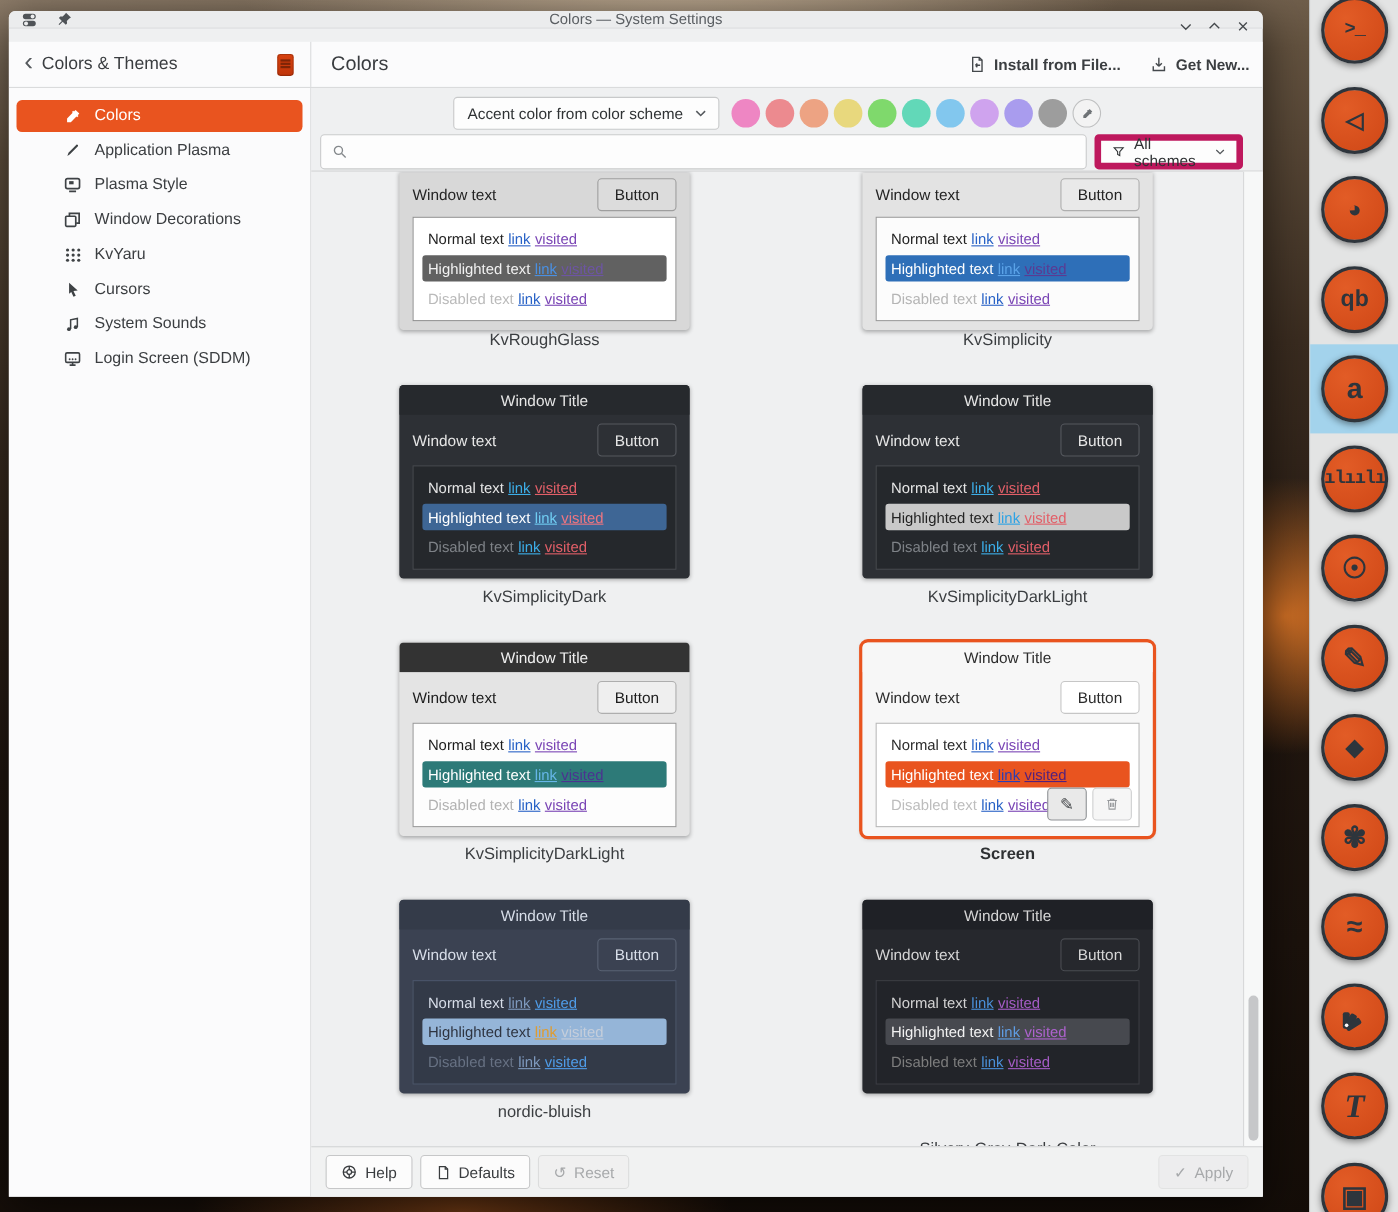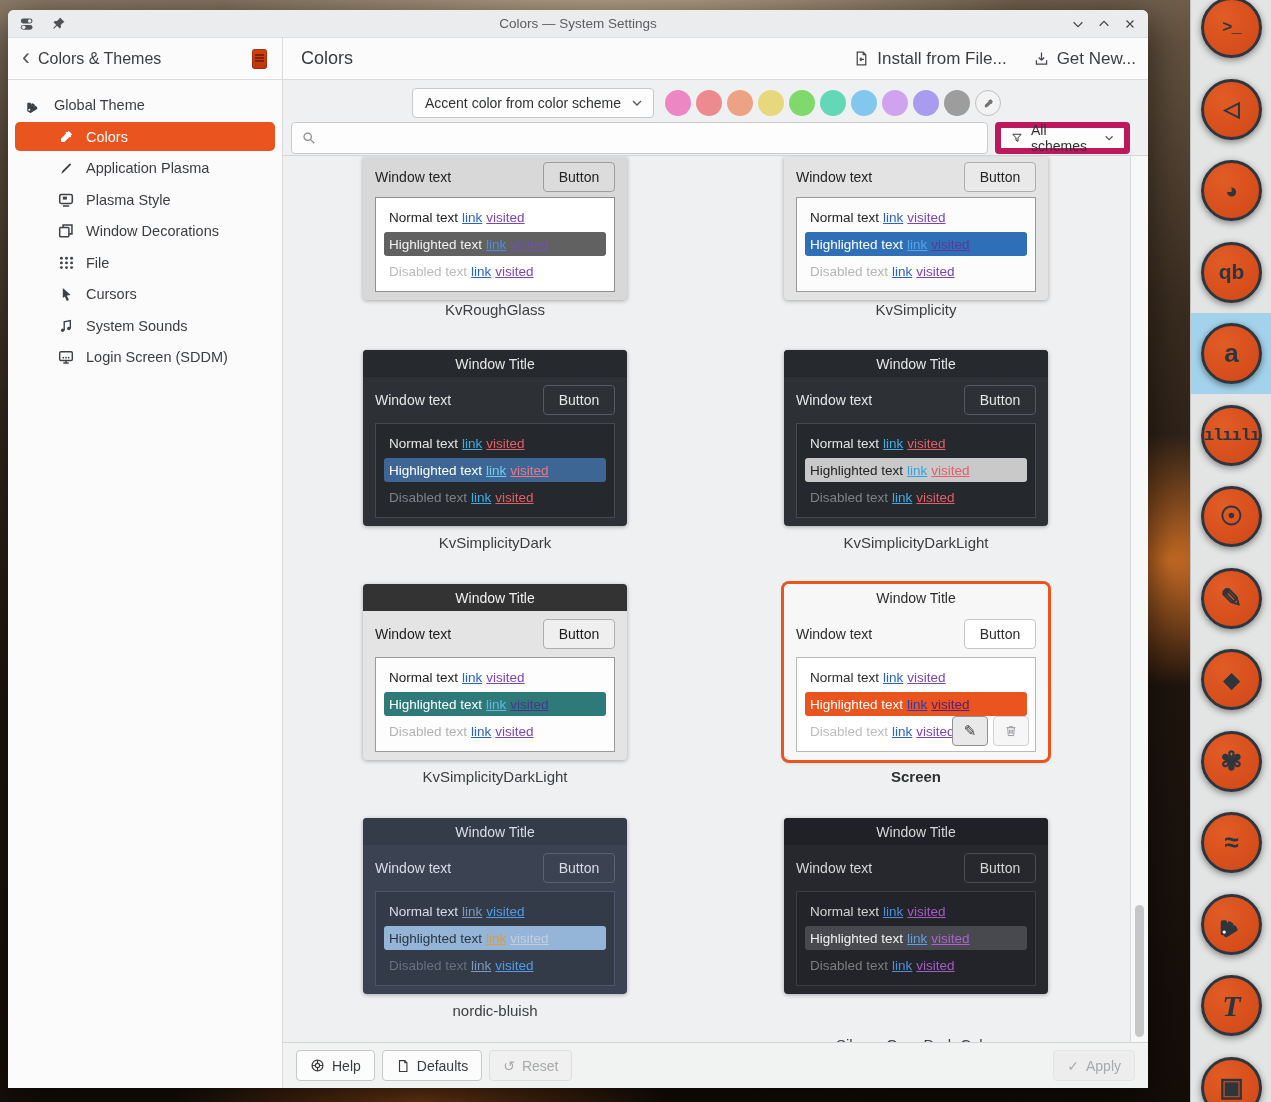--- a/index.html
+++ b/index.html
@@ -10,42 +10,42 @@
     background:
       radial-gradient(220px 180px at 1168px 560px, rgba(235,125,40,.85), rgba(235,125,40,0) 70%),
       radial-gradient(340px 140px at 420px 1102px, rgba(190,95,30,.55), rgba(190,95,30,0) 72%),
       radial-gradient(560px 300px at 620px -70px, rgba(208,188,162,.95), rgba(208,188,162,0) 75%),
       linear-gradient(175deg, #8d7c69 0%, #63523f 12%, #3a2c20 34%, #221710 58%, #140d08 100%);
   }
   .window { position:absolute; left:8px; top:10px; width:1140px; height:1078px;
     background:#eff0f1; border-radius:6px 6px 0 0; overflow:hidden;
     box-shadow:0 10px 42px rgba(0,0,0,.62); }
   
-  .titlebar { position:absolute; left:0; top:0; right:0; height:28px; background:#ebeced;
+  .titlebar { position:absolute; left:0; top:0; right:0; height:16px; background:#ebeced;
     display:flex; align-items:center; border-bottom:1px solid #dddedf; }
   .tb-icon { width:20px; height:18px; margin-left:10px; color:#4f5357; display:flex;
     align-items:center; justify-content:center; cursor:pointer; }
   .tb-title { position:absolute; left:0; right:0; text-align:center; font-size:13.5px; color:#5a5e62; }
   .tb-controls { position:absolute; right:10px; top:0; height:28px; display:flex; align-items:center; gap:10px; }
   .tb-ctl { width:16px; height:16px; color:#45494d; display:flex; align-items:center; justify-content:center; cursor:pointer; }
   
   .header-band { position:absolute; left:0; top:28px; right:0; height:42px; background:#fbfbfc;
     border-bottom:1px solid #dadbdc; display:flex; }
   .sidebar-header { width:275px; border-right:1px solid #dadbdc; display:flex; align-items:center; position:relative; }
   .back-btn { font-size:24px; color:#55595d; margin:0 8px 3px 14px; line-height:1; cursor:pointer; }
   .sb-title { font-size:16px; color:#3a3d40; }
   .module-badge { position:absolute; right:15px; top:11px; width:15px; height:20px; border-radius:3px;
     background:linear-gradient(#d6410f,#bf350a); box-shadow:inset 0 0 0 1px rgba(0,0,0,.2); }
   .module-badge:before { content:""; position:absolute; left:3px; right:3px; top:5px; height:1.6px;
     background:#7e2406; box-shadow:0 3px 0 #7e2406, 0 6px 0 #7e2406; }
   .content-header { flex:1; display:flex; align-items:center; position:relative; }
   .page-title { font-size:18px; color:#393c3f; margin-left:18px; }
   .hdr-actions { position:absolute; right:12px; display:flex; gap:26px; }
-  .hdr-btn { display:flex; align-items:center; gap:7px; font-size:17px; color:#3b3e41;
-    background:none; border:none; cursor:pointer; font-family:inherit; }
+  .hdr-btn { display:flex; align-items:center; gap:7px; font-size:14px; color:#3b3e41;
+    background:none; border:none; cursor:pointer; font-family:inherit;font-weight:bold; }
   .hdr-btn svg { color:#44484c; }
   
   .sidebar { position:absolute; left:0; top:70px; bottom:0; width:275px; background:#fbfbfc;
     border-right:1px solid #dadbdc; padding-top:8px; }
   .side-item { height:29px; margin:2.5px 7px; border-radius:5px; display:flex; align-items:center;
     font-size:14.5px; color:#3b3e41; cursor:pointer; padding-left:10px; }
   .side-item .s-icon { width:18px; height:18px; margin-right:11px; color:#3e4245; display:flex; align-items:center; justify-content:center; flex:none; }
   .side-item.sub { padding-left:42px; }
   .side-item.selected { background:#e9541f; color:#ffffff; }
   .side-item.selected .s-icon { color:#ffffff; }
@@ -176,33 +176,20 @@
               <path d="M10 3v9m0 0l-3.2-3.2M10 12l3.2-3.2" fill="none" stroke="currentColor" stroke-width="1.5"></path>
               <path d="M4 12v4.5h12V12" fill="none" stroke="currentColor" stroke-width="1.5"></path>
             </svg>
           <span>Get New...</span>
         </button>
       </div>
     </div>
   </div>
 
   <div class="sidebar" id="sidebar-list">
-      <div class="side-item">
-        <span class="s-icon">
-          <svg viewBox="0 0 20 20" width="18" height="18">
-            <g fill="currentColor">
-              <rect x="2.5" y="7.5" width="4.2" height="10" rx="1.2"></rect>
-              <rect x="2.5" y="7.5" width="4.2" height="10" rx="1.2" transform="rotate(30 4.6 17.5)"></rect>
-              <rect x="2.5" y="7.5" width="4.2" height="10" rx="1.2" transform="rotate(58 4.6 17.5)"></rect>
-              <circle cx="4.8" cy="15.4" r="1.1" fill="#fbfbfc"></circle>
-            </g>
-          </svg>
-        </span>
-        <span>Global Theme</span>
-      </div>
       <div class="side-item sub selected">
         <span class="s-icon">
           <svg viewBox="0 0 20 20" width="17" height="17">
             <path fill="currentColor" d="M12.6 3.4l4 4-1.7 1.7.8.8-1.4 1.4-.8-.8-6 6H3.5v-4l6-6-.8-.8 1.4-1.4.8.8zM6 13l5-5 1 1-5 5z"></path>
           </svg>
         </span>
         <span>Colors</span>
       </div>
       <div class="side-item sub">
         <span class="s-icon">
@@ -240,21 +227,21 @@
               <circle cx="16" cy="5" r="1.7"></circle>
               <circle cx="4" cy="10.5" r="1.7"></circle>
               <circle cx="10" cy="10.5" r="1.7"></circle>
               <circle cx="16" cy="10.5" r="1.7"></circle>
               <circle cx="4" cy="16" r="1.7"></circle>
               <circle cx="10" cy="16" r="1.7"></circle>
               <circle cx="16" cy="16" r="1.7"></circle>
             </g>
           </svg>
         </span>
-        <span>File</span>
+        <span>KvYaru</span>
       </div>
       <div class="side-item sub">
         <span class="s-icon">
           <svg viewBox="0 0 20 20" width="16" height="16">
             <path fill="currentColor" d="M6 2.5l9.8 8.8-4.8.7 2.6 5.4-2.6 1.2-2.5-5.5-2.5 2z"></path>
           </svg>
         </span>
         <span>Cursors</span>
       </div>
       <div class="side-item sub">

